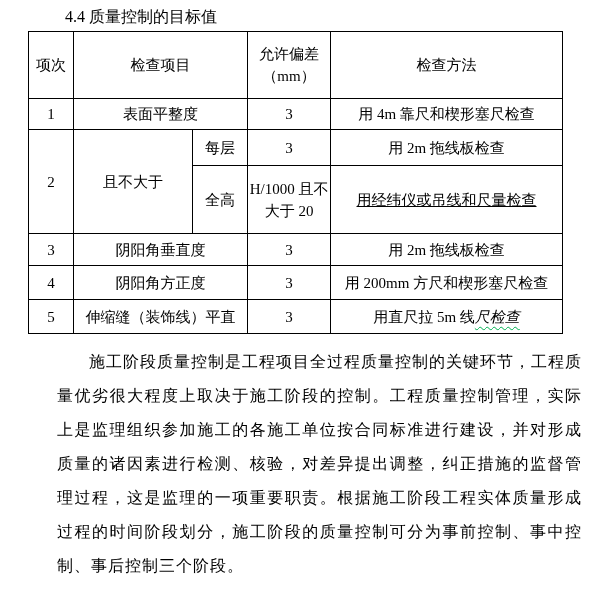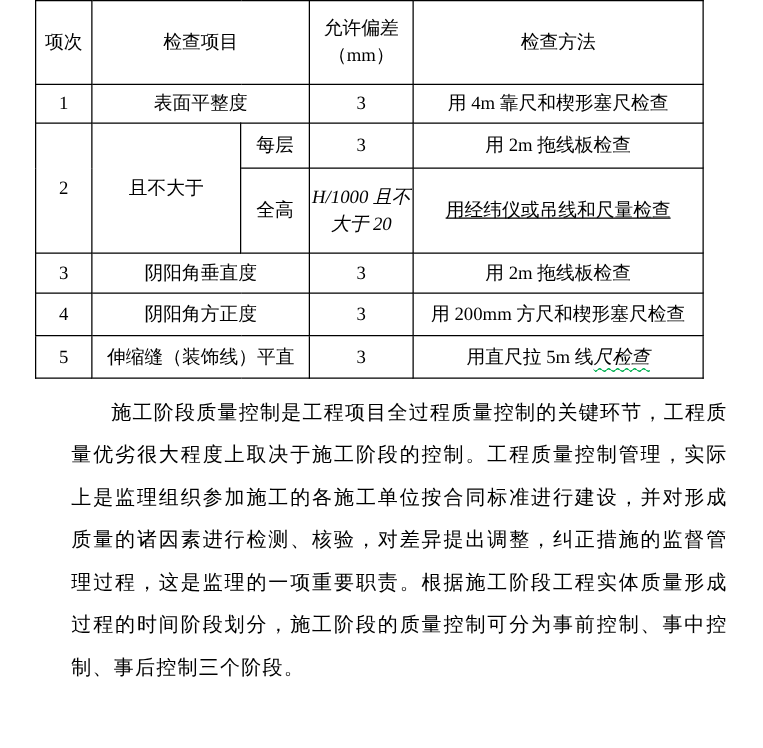--- a/index.html
+++ b/index.html
@@ -50,21 +50,20 @@
   .r5 td { height: 33px; }
   td.method-top {
     vertical-align: top;
     padding-top: 9px;
     text-decoration: underline;
   }
   td.tol-multi {
     line-height: 29px;
     text-align: left;
     padding-left: 6px;
-    font-style: italic;
   }
   .hdr-unit { display: block; line-height: 22px; }
   .wavy {
     text-decoration-line: underline;
     text-decoration-style: wavy;
     text-decoration-color: #00B050;
     text-decoration-thickness: 1px;
     text-underline-offset: 4px;
     font-style: italic;
   }
@@ -84,20 +83,21 @@
     text-align: justify;
     text-justify: inter-character;
     text-indent: 2em;
   }
 </style>
 </head>
 <body>
 
 <div class="page">
 
+  <div class="doc-title">4.4 质量控制的目标值</div>
 
   <table class="qc-table">
     <colgroup>
       <col style="width:45px">
       <col style="width:119px">
       <col style="width:55px">
       <col style="width:83px">
       <col style="width:232px">
     </colgroup>
     <tbody>

